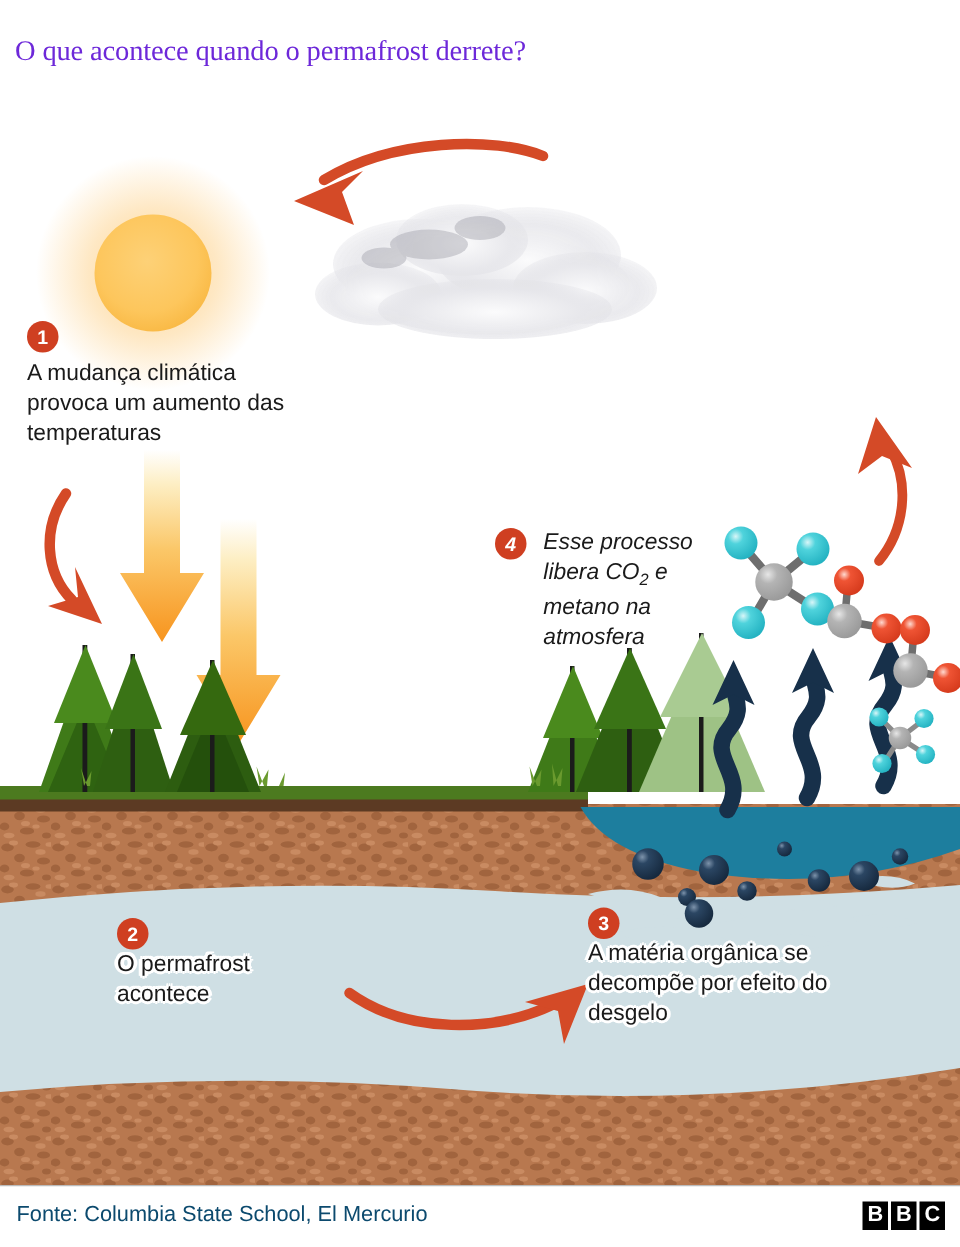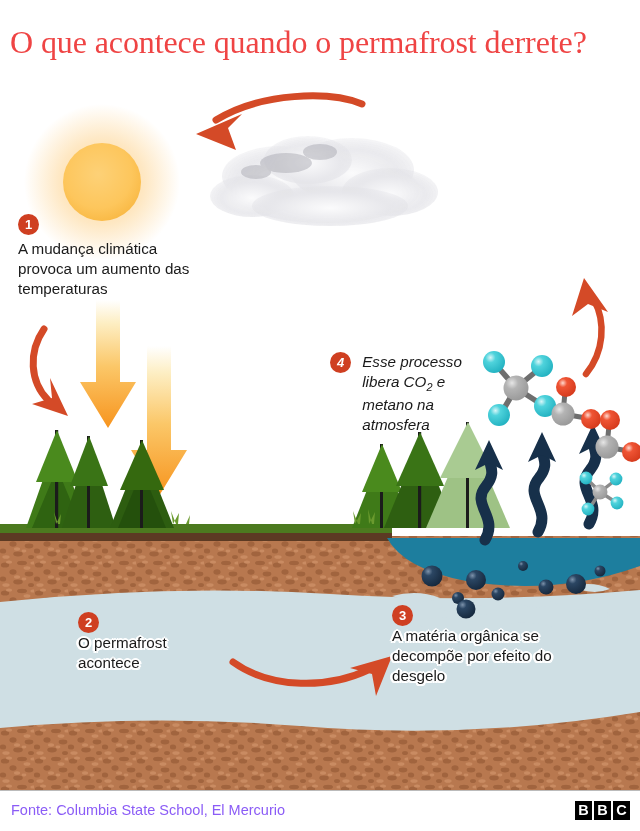--- a/index.html
+++ b/index.html
@@ -20,23 +20,23 @@
     overflow: hidden;
   }
 
   
   .title {
     position: absolute;
     left: 10px;
     top: 24px;
     width: 620px;
     font-family: "Liberation Serif", "DejaVu Serif", serif;
-    font-size: 32px;
+    font-size: 19px;
     letter-spacing: -0.1px;
-    color: #ef4444;
+    color: #6d28d9;
     white-space: nowrap;
   }
 
   
   .scene {
     position: absolute;
     left: 0;
     top: 0;
     width: 640px;
     height: 790px;
@@ -107,21 +107,21 @@
     top: 791px;
     width: 640px;
     height: 40px;
     background: #ffffff;
   }
   .source {
     position: absolute;
     left: 11px;
     top: 11px;
     font-size: 14.5px;
-    color: #8b5cf6;
+    color: #0c4a6e;
   }
   .bbc-logo {
     position: absolute;
     right: 10px;
     top: 10px;
     display: flex;
     gap: 2px;
   }
   .bbc-logo span {
     display: block;

